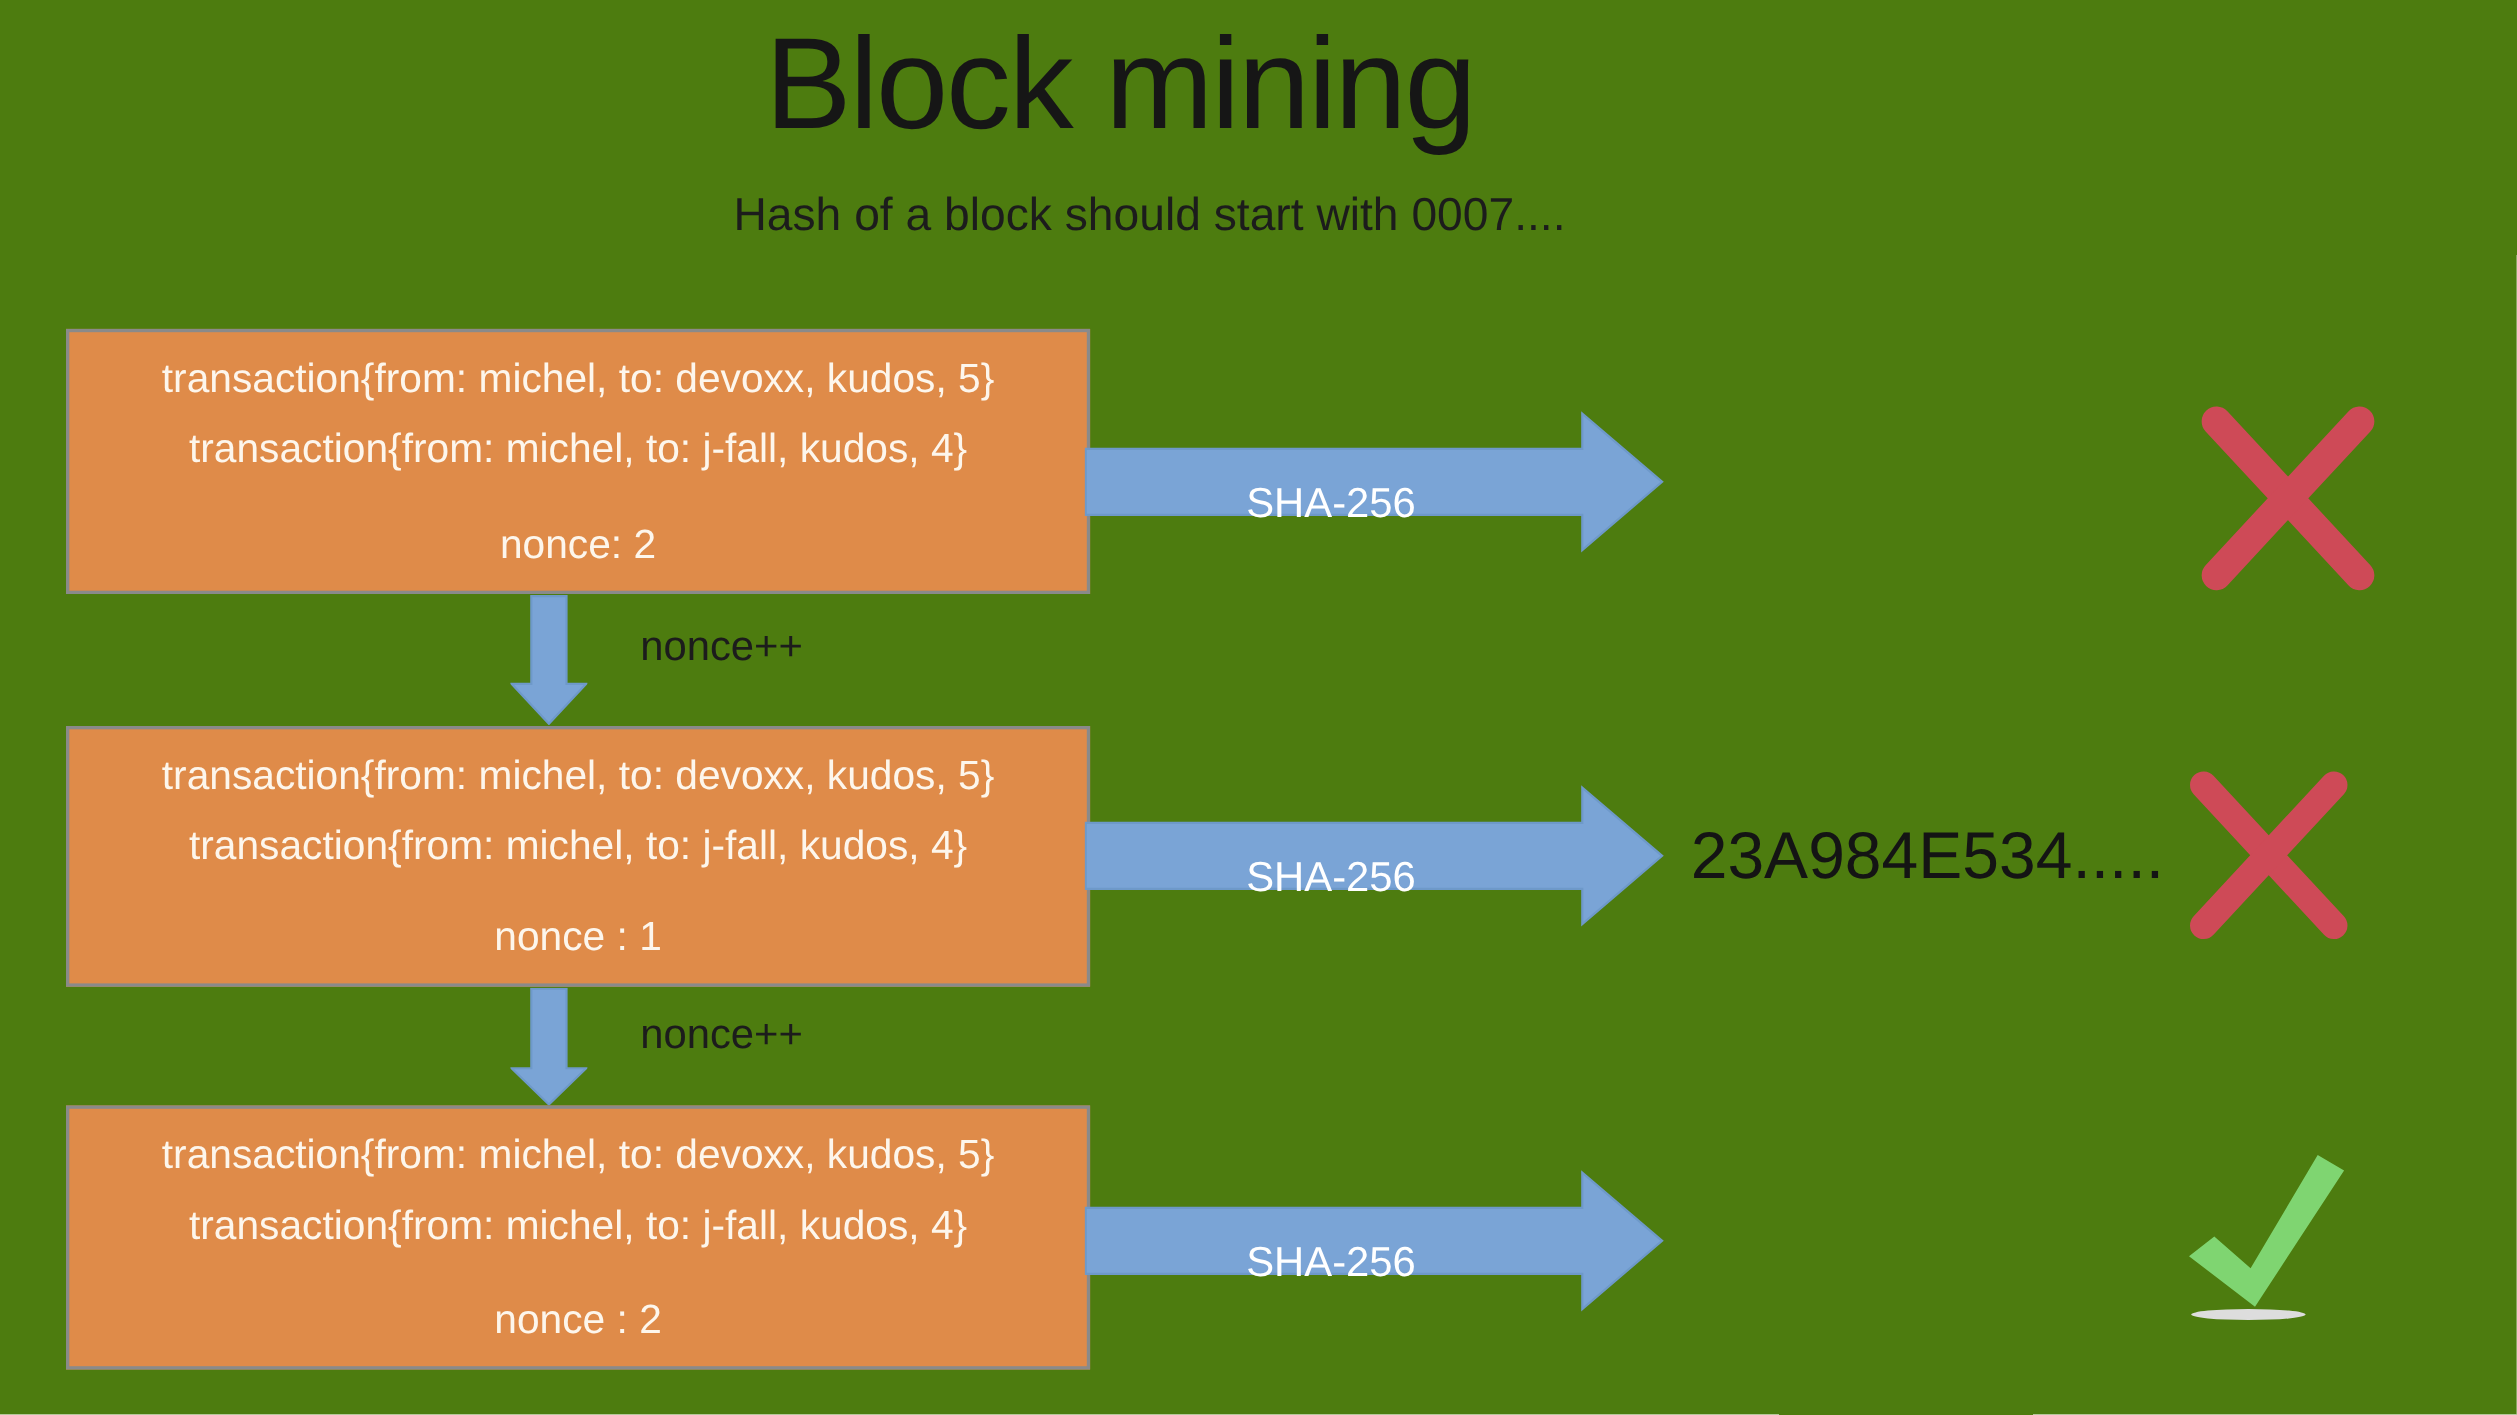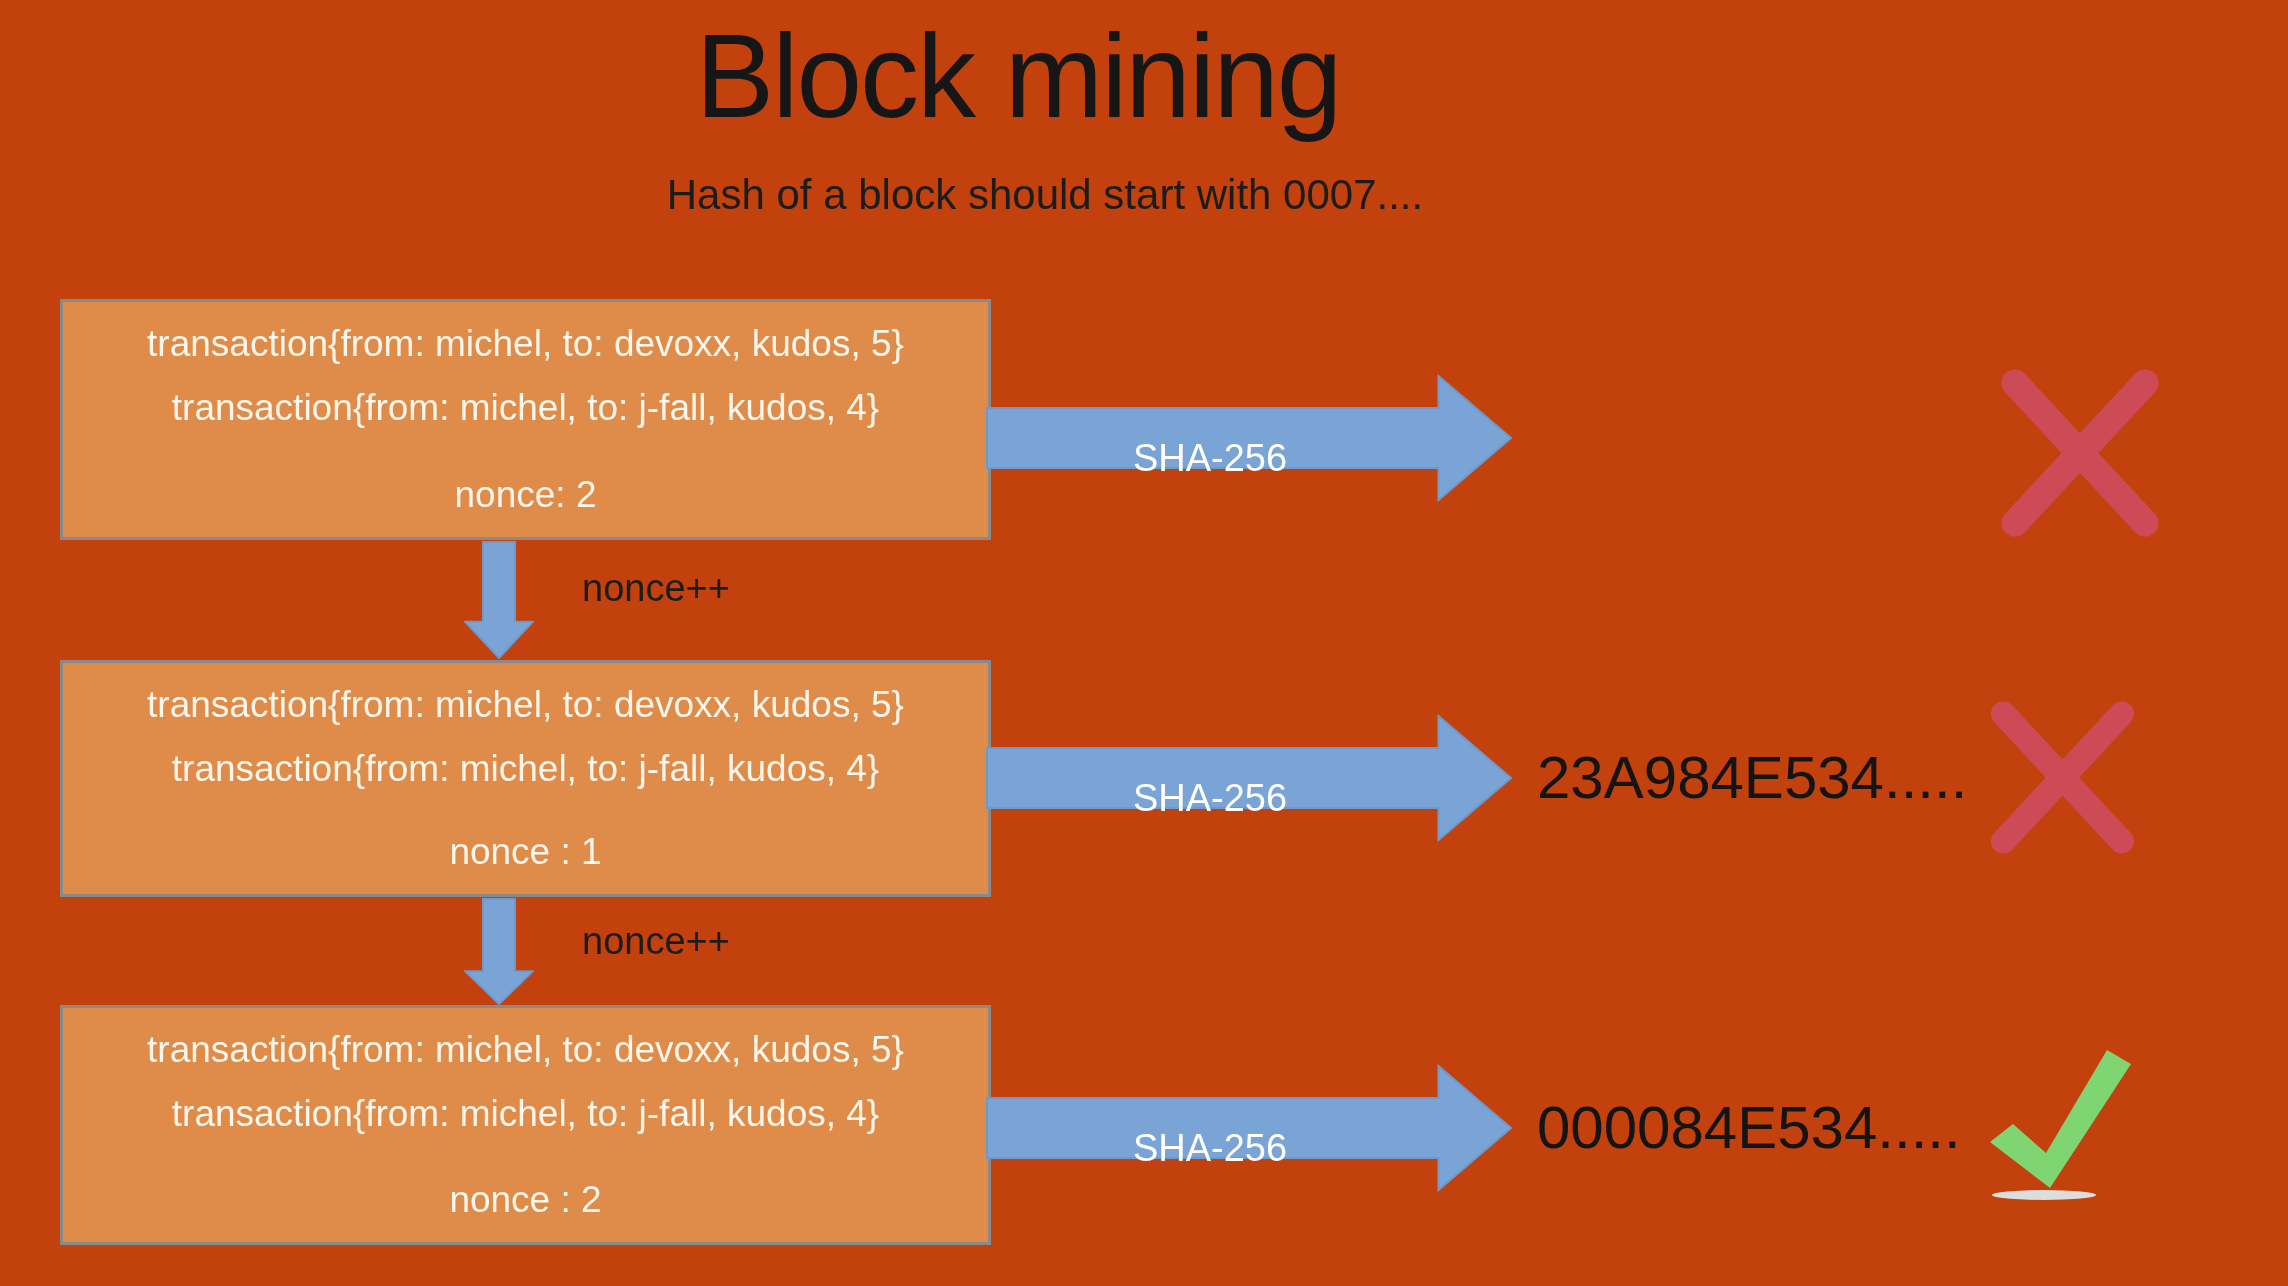--- a/index.html
+++ b/index.html
@@ -1,17 +1,17 @@
 <!DOCTYPE html>
 <html style="--block-fill: #DF8B49; --block-border: #8A8A8A; --block-text: #FDF6EC; --arrow-fill: #7AA4D6; --arrow-stroke: #6E99C9; --cross: #CE4A57; --check: #7FD571; --check-shadow: #DDDDDD; --ink: #161616;"><head>
 <meta charset="utf-8">
 <style>
   html,body{margin:0;padding:0;background:#fff;}
   .slide{
-    position:relative;width:2288px;height:1286px;background:#c2410c;overflow:hidden;
+    position:relative;width:2288px;height:1286px;background:#4d7c0f;overflow:hidden;
     font-family:"Liberation Sans",sans-serif;color:var(--ink,#161616);
   }
   .title{
     position:absolute;top:6px;left:0;width:2036px;text-align:center;
     font-size:118px;line-height:140px;font-weight:400;letter-spacing:-2px;color:#161616;
   }
   .subtitle{
     position:absolute;top:166px;left:0;width:2090px;text-align:center;
     font-size:42px;line-height:58px;color:#1c1c1c;
   }
@@ -112,19 +112,18 @@
   <div class="hash hash-2">23A984E534.....</div>
   <svg class="cross cross-2" viewBox="0 0 160 170">
     <line x1="15" y1="15" x2="145" y2="155"></line>
     <line x1="145" y1="15" x2="15" y2="155"></line>
   </svg>
 
   <svg class="harrow harrow-3" viewBox="0 0 530 130" preserveAspectRatio="none">
     <polygon points="1,35 455,35 455,3 528,65 455,127 455,95 1,95"></polygon>
   </svg>
   <div class="sha-label sha-label-3">SHA-256</div>
-  <div class="hash hash-3">000084E534.....</div>
   <svg class="check" viewBox="0 0 148 153">
     <ellipse cx="56" cy="147" rx="52" ry="5"></ellipse>
     <path d="M2,94 L62,140 L143,16 L119,2 L58,105 L25,76 Z"></path>
   </svg>
 
 </div>
 
 </body></html>

